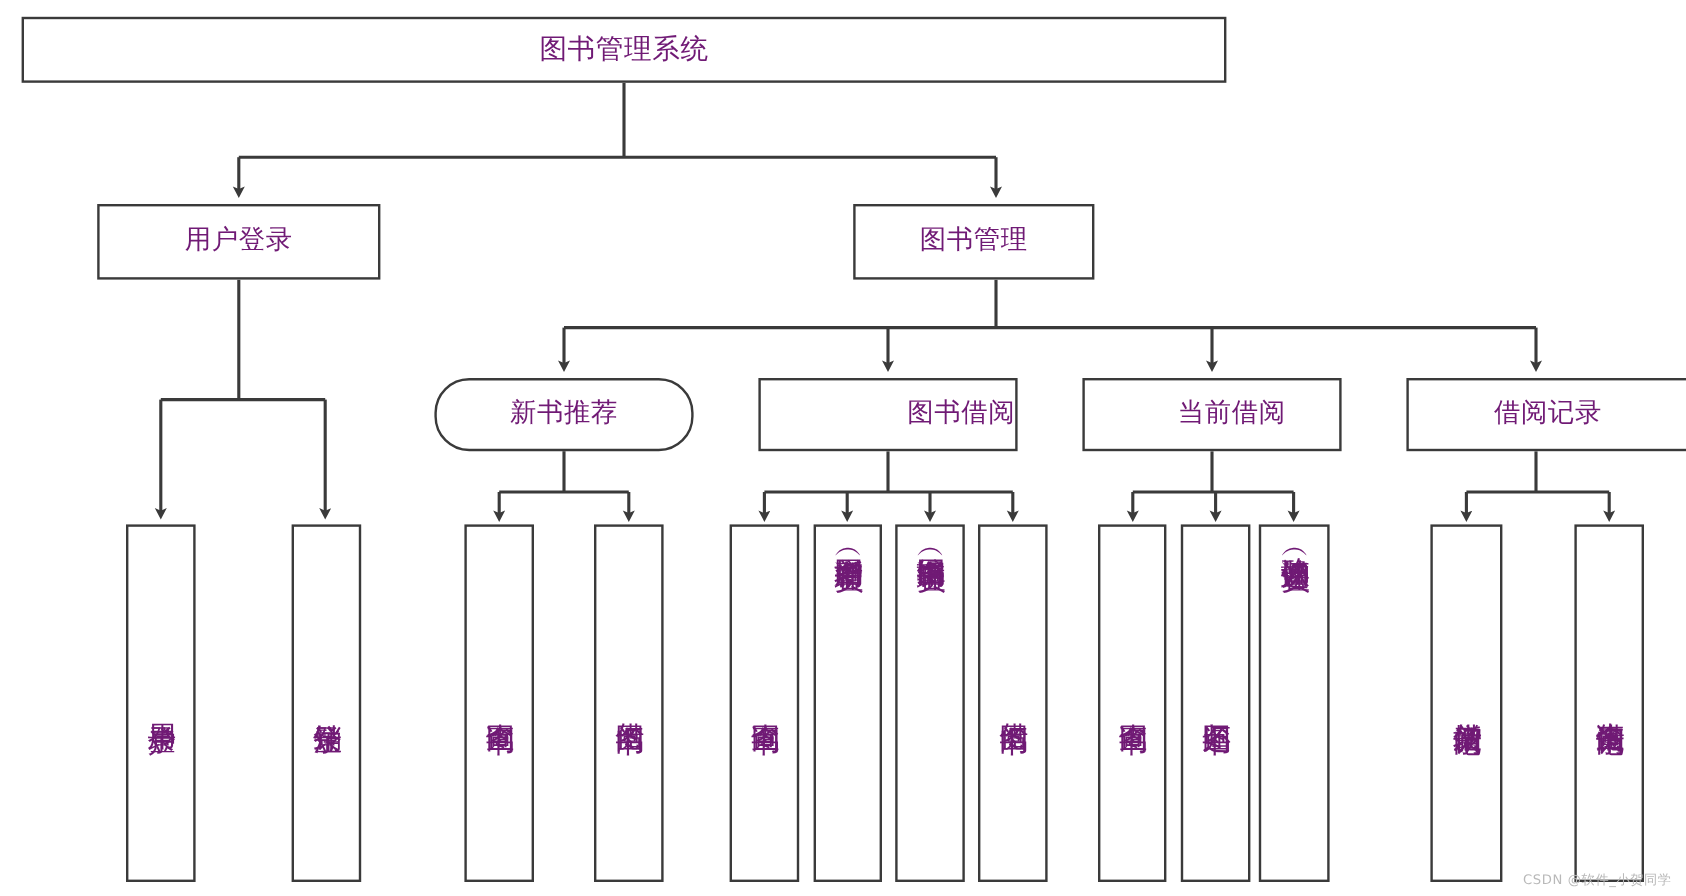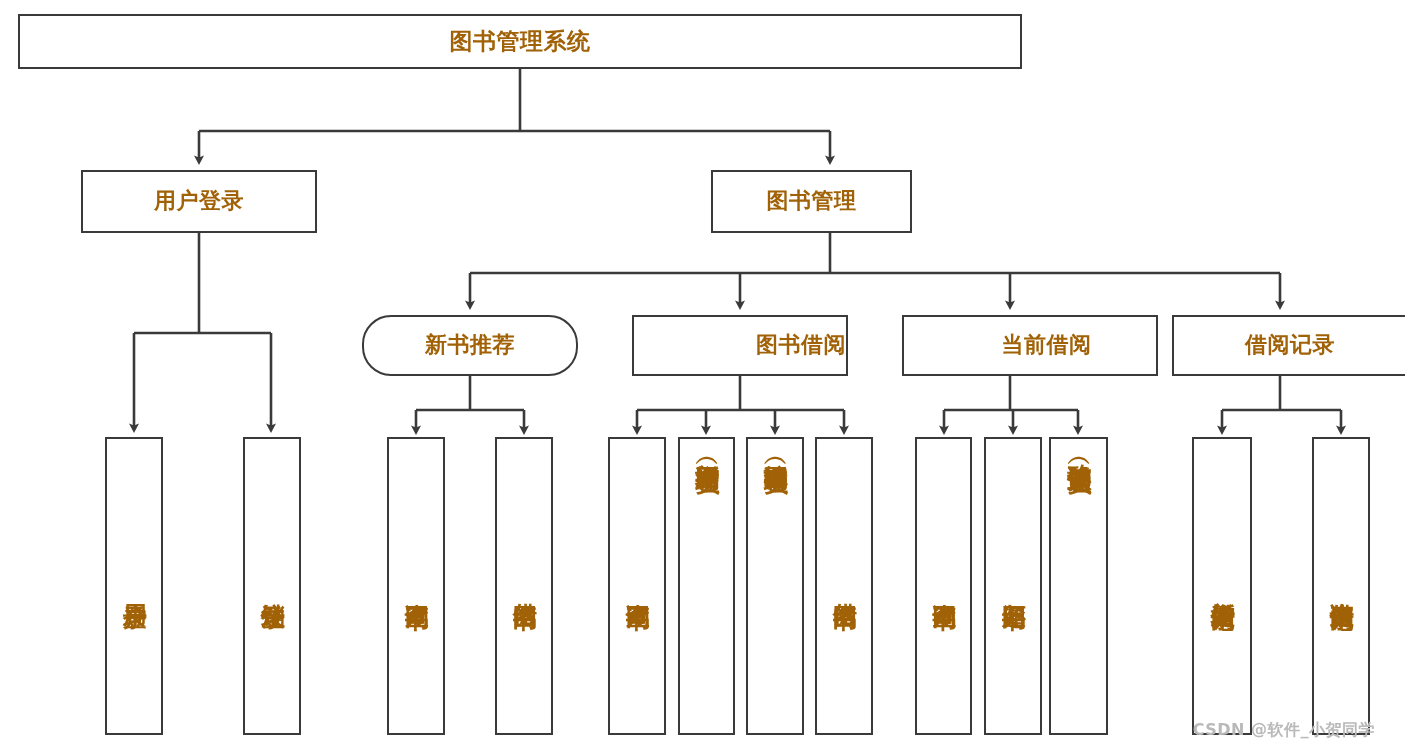--- a/index.html
+++ b/index.html
@@ -33,22 +33,21 @@
     display: flex;
     align-items: center;
     justify-content: center;
     color: #3b3b3b;
     z-index: 2;
   }
   .node-label {
     display: block;
     text-align: center;
     letter-spacing: 0.5px;
-    color: #a16207;
-    font-weight: bold;
+    color: #701a75;
   }
   .node.horizontal .node-label {
     font-size: 22px;
     line-height: 1.2;
     white-space: nowrap;
   }
   .node.root .node-label {
     font-size: 23px;
   }
   .node.vertical {
@@ -62,28 +61,27 @@
     line-height: 1.08;
     letter-spacing: 1px;
     white-space: normal;
   }
   .node.vertical.centered {
     align-items: center;
     padding-top: 0;
   }
   #watermark {
     position: absolute;
-    right: 30px;
+    right: 12px;
     bottom: 6px;
-    font-size: 16px;
+    font-size: 11px;
     color: #b9b9b9;
     z-index: 5;
     white-space: nowrap;
     letter-spacing: 0.5px;
-    font-weight: bold;
   }
 </style>
 </head>
 <body>
 
 <div id="diagram-canvas">
 
   <svg id="edge-layer" viewBox="0 0 1405 747" xmlns="http://www.w3.org/2000/svg">
     <defs>
       <marker id="arrowhead" markerWidth="11" markerHeight="11" refX="4.6" refY="5" orient="auto" markerUnits="userSpaceOnUse">
@@ -145,21 +143,21 @@
   <div class="node horizontal" style="left:711px; top:170px; width:201px; height:63px;">
     <span class="node-label">图书管理</span>
   </div>
 
   <div class="node horizontal" style="left:362px; top:315px; width:216px; height:61px;border-radius:29px;">
     <span class="node-label">新书推荐</span>
   </div>
   <div class="node horizontal" style="left:632px; top:315px; width:216px; height:61px;justify-content:flex-end;">
     <span class="node-label">图书借阅</span>
   </div>
-  <div class="node horizontal" style="left:902px; top:315px; width:256px; height:61px;padding-left:33px;">
+  <div class="node horizontal" style="left:902px; top:315px; width:216px; height:61px;padding-left:33px;">
     <span class="node-label">当前借阅</span>
   </div>
   <div class="node horizontal" style="left:1172px; top:315px; width:236px; height:61px;">
     <span class="node-label">借阅记录</span>
   </div>
 
   <div class="node vertical centered" style="left:105px; top:437px; width:58px; height:298px;">
     <span class="node-label">用户登录</span>
   </div>
   <div class="node vertical centered" style="left:243px; top:437px; width:58px; height:298px;">

